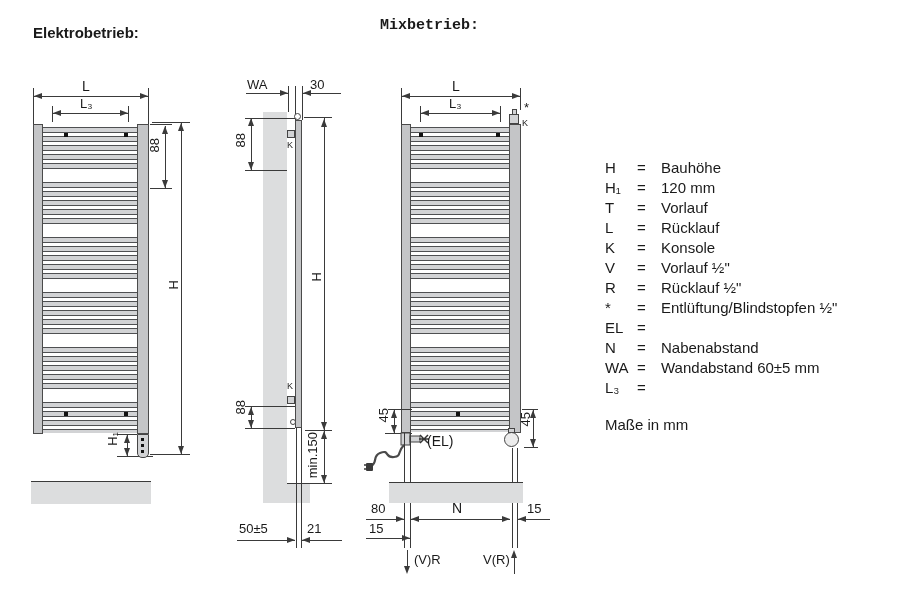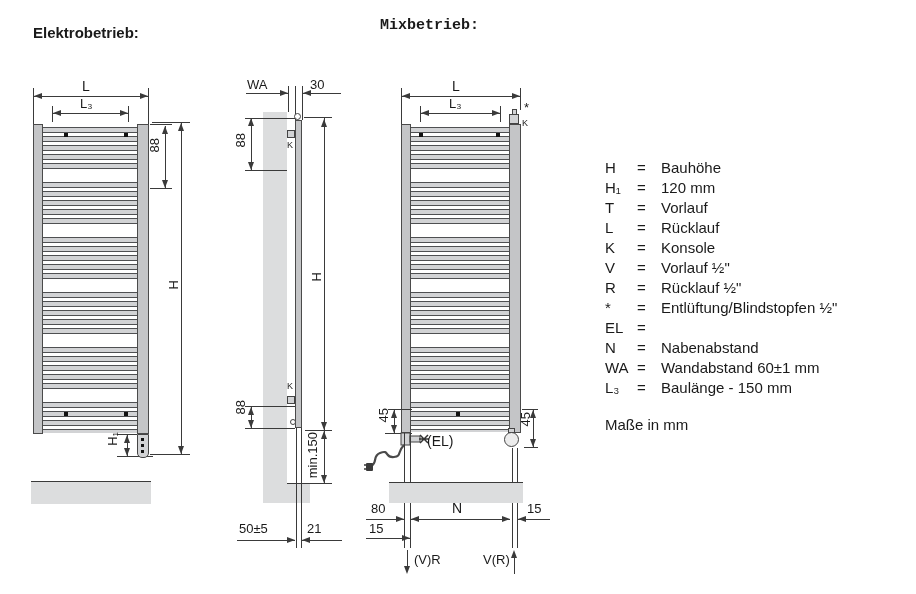--- a/index.html
+++ b/index.html
@@ -299,23 +299,22 @@
         <span class="leq">=</span>
       </div>
     <div class="lrow">
         <span class="lsym">N</span>
         <span class="leq">=</span>
         <span>Nabenabstand</span>
       </div>
     <div class="lrow">
         <span class="lsym">WA</span>
         <span class="leq">=</span>
-        <span>Wandabstand 60±1 mm</span>
+        <span>Wandabstand 60±5 mm</span>
       </div>
     <div class="lrow">
         <span class="lsym">L₃</span>
         <span class="leq">=</span>
-        <span>Baulänge - 150 mm</span>
       </div>
     <div class="lnote">Maße in mm</div>
   </div>
 
 </div>
 
 </body></html>

